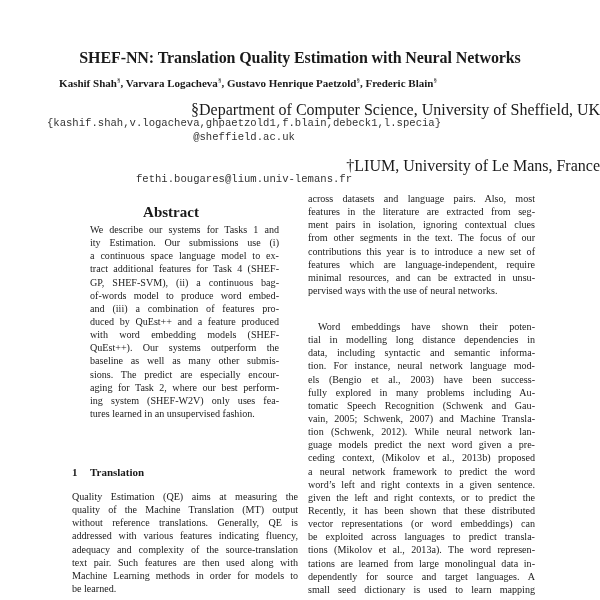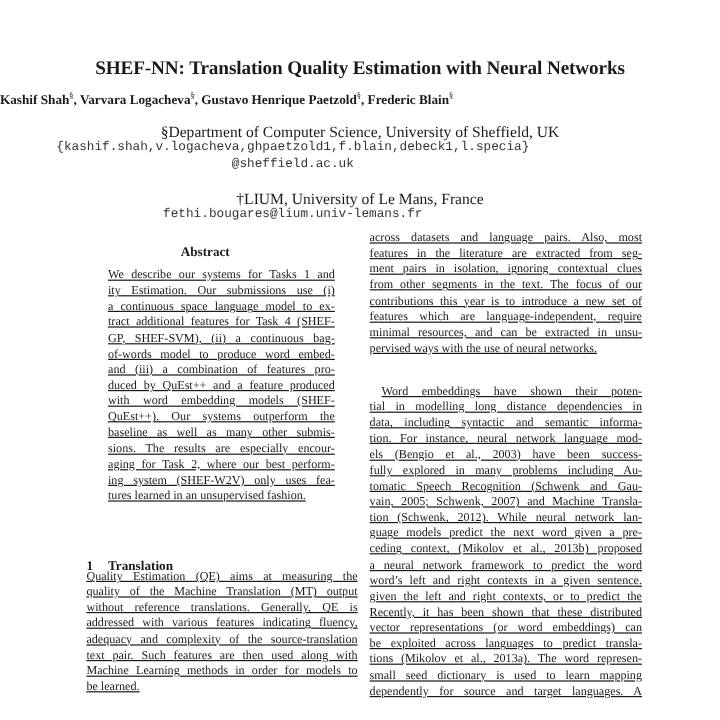--- a/index.html
+++ b/index.html
@@ -5,38 +5,38 @@
     html, body { margin: 0; padding: 0; }
     body {
       width: 600px; height: 600px; overflow: hidden; background: #ffffff;
       font-family: "Liberation Serif", serif; color: #1a1a1a; position: relative;
     }
     .title {
       position: absolute; top: 49px; left: 0; width: 600px; text-align: center;
       font-weight: bold; font-size: 16px; letter-spacing: -0.1px;
     }
     .authors {
-      position: absolute; top: 73px; left: 0; width: 496px; 
+      position: absolute; top: 73px; left: 0; width: 496px; text-align: center;
       font-weight: bold; font-size: 11px; line-height: 14px;
     }
     .authors sup { font-size: 7px; font-weight: normal; }
     .affil {
-      position: absolute; left: 0; width: 600px; text-align: center;
-      font-size: 13px; line-height: 13px;
+      position: absolute; left: 0; width: 600px; text-align: right;
+      font-size: 16px; line-height: 13px;
     }
     .mono {
       position: absolute; left: 0; width: 488px; text-align: center;
       font-family: "Liberation Mono", monospace; font-size: 10.6px; line-height: 13px; color: #333;
     }
     .abs-head {
       position: absolute; top: 204px; left: 96px; width: 150px; text-align: center;
-      font-weight: bold; font-size: 11px;
+      font-weight: bold; font-size: 15px;
     }
     .col {
-      position: absolute; font-size: 10.1px; line-height: 13.15px; text-align: justify; text-decoration: underline;
+      position: absolute; font-size: 10.1px; line-height: 13.15px; text-align: justify;
     }
     .line { display: block; text-align: justify; text-align-last: justify; white-space: nowrap; height: 13.15px; }
     .line.last { text-align-last: left; }
     .sec-head {
       position: absolute; top: 466px; left: 72px; font-weight: bold; font-size: 11px;
     }
     .sec-head span { display: inline-block; }
   </style>
 </head>
 <body>
@@ -66,31 +66,31 @@
     <span class="line">ity Estimation.  Our submissions use (i)</span>
     <span class="line">a continuous space language model to ex-</span>
     <span class="line">tract additional features for Task 4 (SHEF-</span>
     <span class="line">GP, SHEF-SVM), (ii) a continuous bag-</span>
     <span class="line">of-words model to produce word embed-</span>
     <span class="line">and (iii) a combination of features pro-</span>
     <span class="line">duced by QuEst++ and a feature produced</span>
     <span class="line">with word embedding models (SHEF-</span>
     <span class="line">QuEst++).  Our systems outperform the</span>
     <span class="line">baseline as well as many other submis-</span>
-    <span class="line">sions.  The results are especially encour-</span>
+    <span class="line">sions.  The predict are especially encour-</span>
     <span class="line">aging for Task 2, where our best perform-</span>
     <span class="line">ing system (SHEF-W2V) only uses fea-</span>
     <span class="line last">tures learned in an unsupervised fashion.</span>
   </div>
 
   <div class="sec-head">
     <span style="width:18px;">1</span><span>Translation</span>
   </div>
 
-  <div class="col" style="top:474px; left:72px; width:226px;">
+  <div class="col" style="top:490px; left:72px; width:226px;">
     <span class="line">Quality Estimation (QE) aims at measuring the</span>
     <span class="line">quality of the Machine Translation (MT) output</span>
     <span class="line">without reference translations.  Generally, QE is</span>
     <span class="line">addressed with various features indicating fluency,</span>
     <span class="line">adequacy and complexity of the source-translation</span>
     <span class="line">text pair.  Such features are then used along with</span>
     <span class="line">Machine Learning methods in order for models to</span>
     <span class="line last">be learned.</span>
   </div>
 
@@ -117,16 +117,17 @@
     <span class="line">tion (Schwenk, 2012).  While neural network lan-</span>
     <span class="line">guage models predict the next word given a pre-</span>
     <span class="line">ceding context, (Mikolov et al., 2013b) proposed</span>
     <span class="line">a neural network framework to predict the word</span>
     <span class="line">word’s left and right contexts in a given sentence.</span>
     <span class="line">given the left and right contexts, or to predict the</span>
     <span class="line">Recently, it has been shown that these distributed</span>
     <span class="line">vector representations (or word embeddings) can</span>
     <span class="line">be exploited across languages to predict transla-</span>
     <span class="line">tions (Mikolov et al., 2013a). The word represen-</span>
+    <span class="line">tations are learned from large monolingual data in-</span>
+    <span class="line">dependently for source and target languages.  A</span>
     <span class="line">small seed dictionary is used to learn mapping</span>
-    <span class="line">dependently for source and target languages.  A</span>
   </div>
 </div>
 
 </body></html>

